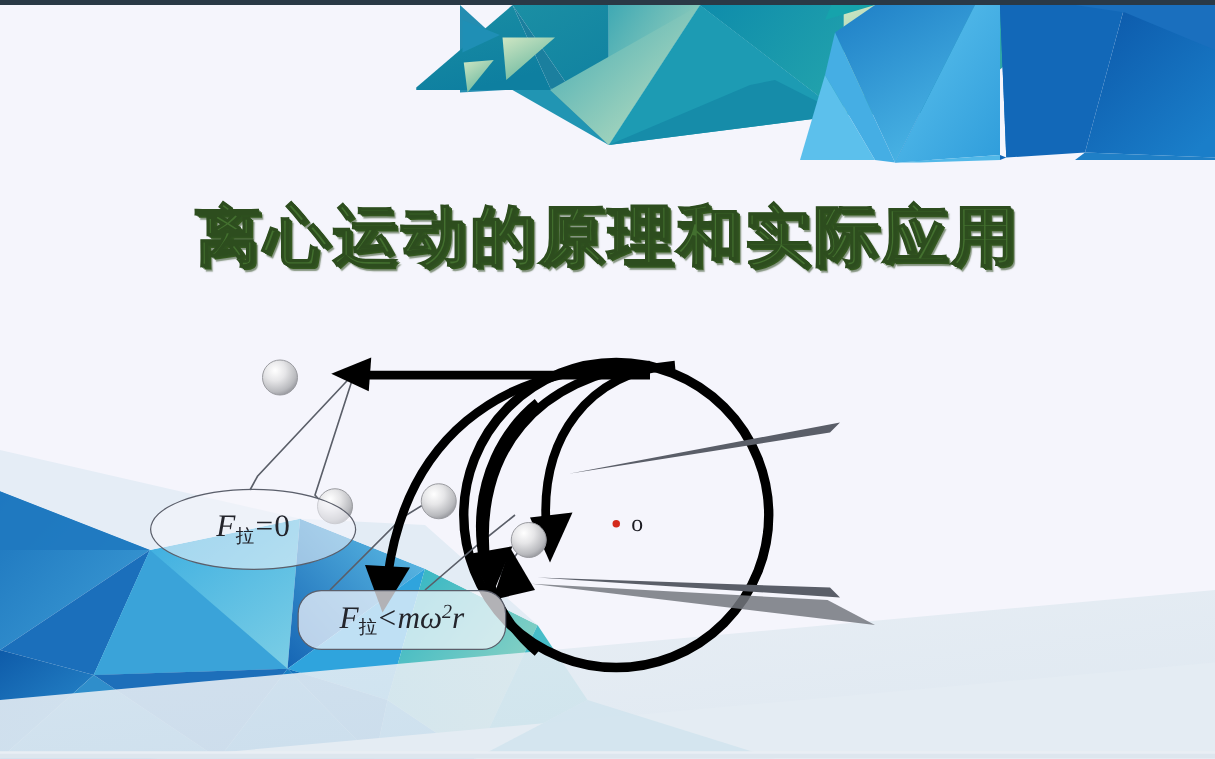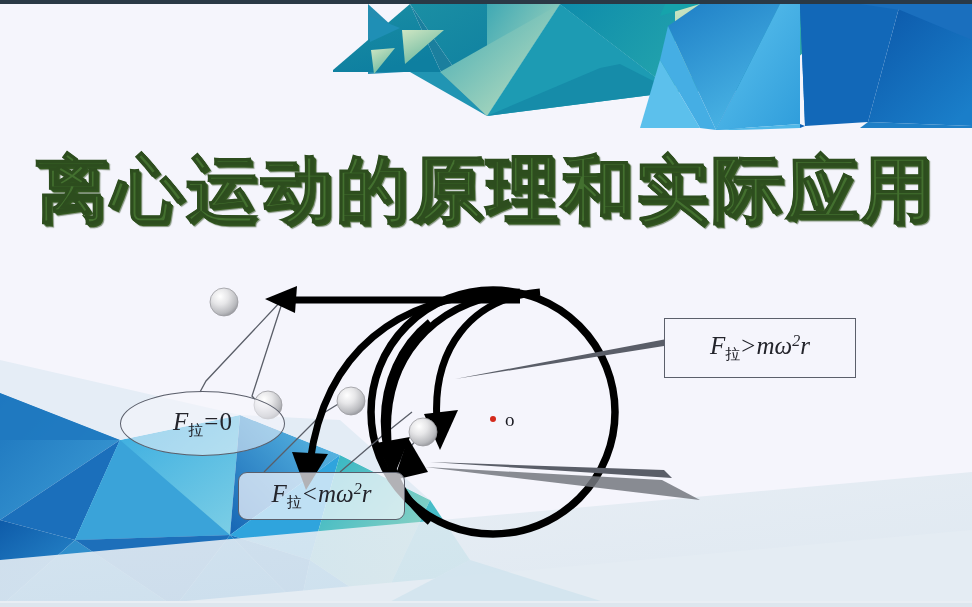--- a/index.html
+++ b/index.html
@@ -26,21 +26,21 @@
     left: 0;
     top: 154px;
     width: 972px;
     text-align: center;
     pointer-events: none;
   }
   #title-text {
     display: inline-block;
     font-family: "DejaVu Sans", "Liberation Sans", sans-serif;
     font-weight: bold;
-    font-size: 72px;
+    font-size: 52px;
     line-height: 70px;
     letter-spacing: 3px;
     color: #43702f;
     text-shadow:
        1px 1px 0 #2f5120,
        2px 2px 0 #2f5120,
        3px 3px 0 #35591f,
        4px 4px 1px rgba(40,70,25,.55);
     -webkit-text-stroke: 1px #2d4d1e;
   }
@@ -88,21 +88,21 @@
     left: 662px; top: 443px;
     width: 231px; height: 68px;
     border: 1.4px solid #4d525e;
     border-radius: 50%;
     background: rgba(245,245,252,0.5);
   }
   #box-lt {
     left: 238px; top: 472px;
     width: 165px; height: 46px;
     border: 1.4px solid #5b5f6b;
-    border-radius: 9px;
+    border-radius: 19px;
     background: rgba(246,246,252,0.72);
     text-align: right;
   }
   #center-label {
     position: absolute;
     left: 505px; top: 409px;
     font-family: "Liberation Serif", serif;
     font-size: 19px;
     color: #1b1b22;
   }
@@ -300,23 +300,20 @@
       <circle cx="224" cy="302" r="14" fill="url(#ball)" stroke="#9a9ba0" stroke-width="0.8"></circle>
       <circle cx="268" cy="405" r="14" fill="url(#ball)" stroke="#9a9ba0" stroke-width="0.8"></circle>
       <circle cx="351" cy="401" r="14" fill="url(#ball)" stroke="#9a9ba0" stroke-width="0.8"></circle>
       <circle cx="423" cy="432" r="14" fill="url(#ball)" stroke="#9a9ba0" stroke-width="0.8"></circle>
     </g>
   </svg>
 
   <div id="center-dot"></div>
   <div id="center-label">o</div>
 
-  <div class="callout" id="box-gt">
-    <span class="formula"><i>F</i><span class="sub">拉</span><span class="op">&gt;</span><i>mω</i><span class="sup">2</span><i>r</i></span>
-  </div>
 
   <div class="callout" id="oval-zero">
     <span class="formula"><i>F</i><span class="sub">拉</span><span class="op">=</span><span>0</span></span>
   </div>
 
 
   <div class="callout" id="box-lt">
     <span class="formula"><i>F</i><span class="sub">拉</span><span class="op">&lt;</span><i>mω</i><span class="sup">2</span><i>r</i></span>
   </div>
 

